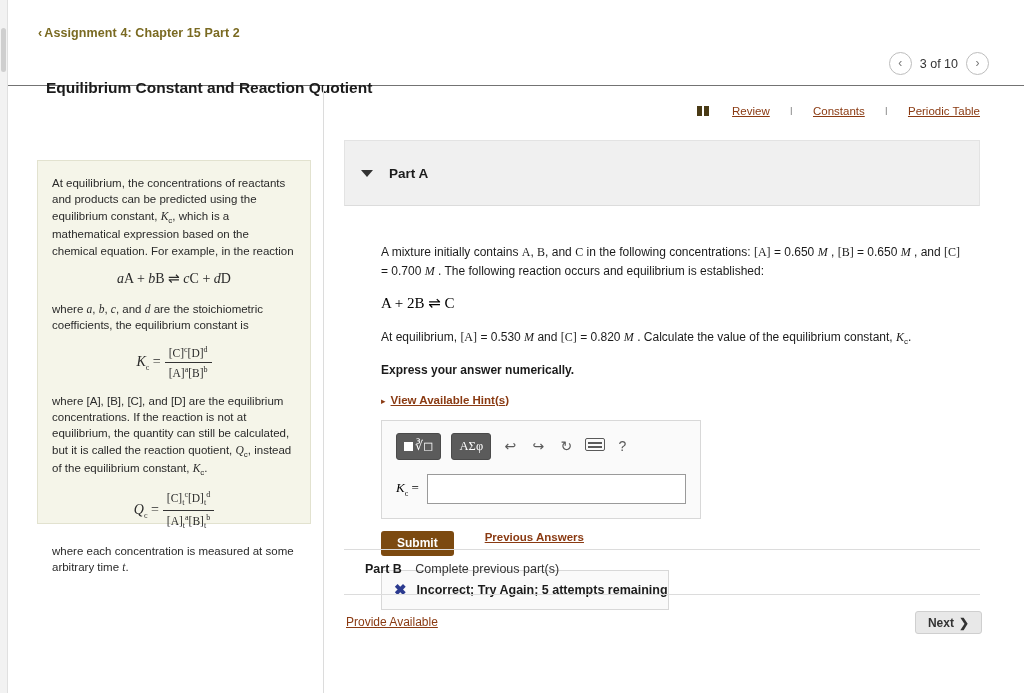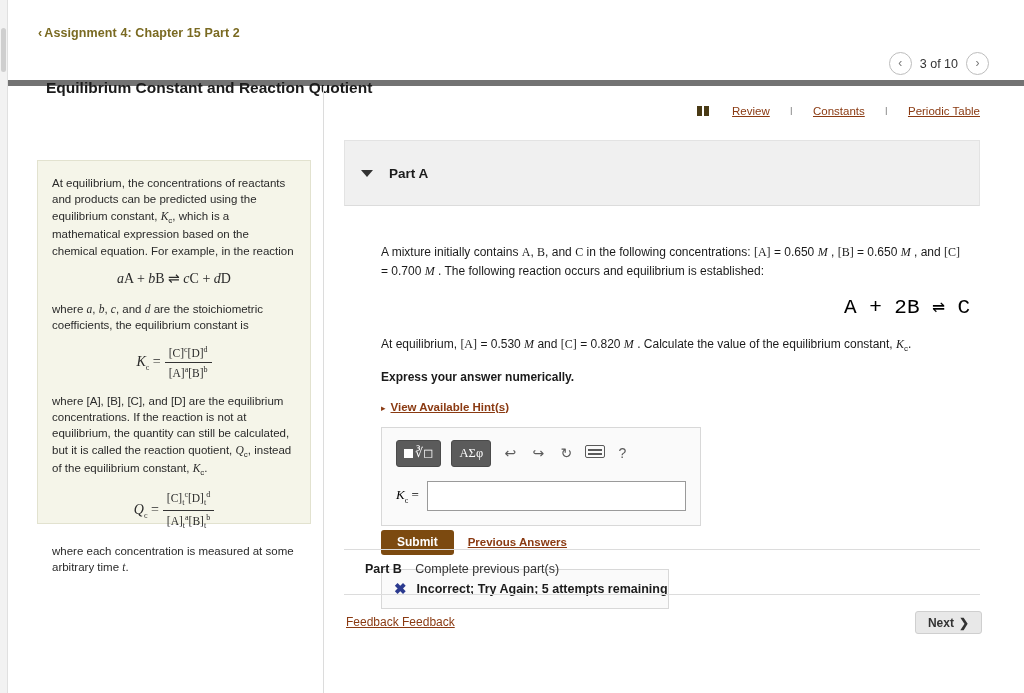--- a/index.html
+++ b/index.html
@@ -18,21 +18,21 @@
     background: #f2f2f2; border-right: 1px solid #e0e0e0;
   }
   .edge-thumb {
     position: absolute; left: 1px; top: 28px; width: 5px; height: 44px;
     background: #cfcfcf; border-radius: 3px;
   }
 
   
   .header {
     position: absolute; left: 8px; top: 0; width: 1016px; height: 86px;
-    background: #fff; border-bottom: 6px solid #737373;
+    background: #fff; border-bottom: 1px solid #737373;
   }
   .back-link {
     position: absolute; left: 30px; top: 26px;
     font-size: 12.5px; font-weight: bold; color: #7a6a22;
     text-decoration: none; letter-spacing: 0.1px;
   }
   .back-link .chev { font-weight: bold; margin-right: 2px; }
   .page-title {
     position: absolute; left: 38px; top: 55px;
     font-size: 15.5px; font-weight: bold; color: #1b1b1b; margin-top: 24px;
@@ -100,21 +100,21 @@
     display: flex; align-items: center; padding-left: 16px;
   }
   .tri {
     width: 0; height: 0; border-left: 6px solid transparent; border-right: 6px solid transparent;
     border-top: 7px solid #333; margin-right: 16px; cursor: pointer;
   }
   .partA-label { font-size: 13.5px; font-weight: bold; color: #1b1b1b; }
 
   .qbody { padding: 37px 10px 0 37px; width: 636px; }
   .qtext { font-size: 12px; color: #1b1b1b; line-height: 1.55; }
-  .rxn { text-align: right; font-family: Liberation Mono, monospace; font-size: 21px; margin: 14px 0 16px 0; }
+  .rxn { text-align: left; font-family: Liberation Serif, serif; font-size: 15px; margin: 14px 0 16px 0; }
   .bold { font-weight: bold; }
   .hint {
     margin-top: 14px; font-size: 11.5px; color: #8a3a12;
   }
   .hint .arrow { color: #8a3a12; font-size: 9px; margin-right: 5px; }
   .hint a { color: #8a3a12; text-decoration: underline; font-weight: bold; }
 
   
   .answer-box {
     margin-top: 14px; width: 320px; border: 1px solid #d8d8d8; background: #fafafa;
@@ -140,21 +140,21 @@
     content: ""; position: absolute; left: 2px; top: 3px; right: 2px; height: 1.5px;
     background: #5a5a5a; box-shadow: 0 4px 0 #5a5a5a;
   }
   .kcrow { display: flex; align-items: center; margin-top: 14px; }
   .kclabel { font-family: "Liberation Serif", serif; font-size: 13px; margin-right: 8px; }
   .ansinput {
     flex: 1; height: 30px; border: 1px solid #9a9a9a; background: #fff;
     font-size: 13px; padding: 0 6px; font-family: "Liberation Sans", sans-serif;
   }
 
-  .submit-row { display: flex; align-items: center; gap: 14px; margin-top: 4px; }
+  .submit-row { display: flex; gap: 31px; margin-top: 12px; }
   .submit-btn {
     background: #7c4a10; color: #fff; border: none; border-radius: 3px;
     height: 25px; padding: 0 16px; font-size: 12px; font-weight: bold; cursor: pointer;
   }
   .prev-ans { font-size: 11.5px; color: #8a3a12; text-decoration: underline; font-weight: bold; cursor: pointer; }
 
   .feedback {
     margin-top: 14px; width: 288px; height: 40px;
     border: 1px solid #d8d8d8; background: #fafafa;
     display: flex; align-items: center; padding-left: 12px; gap: 10px;
@@ -293,19 +293,19 @@
     </div>
   </div>
 
   <div class="hr"></div>
   <div class="partB">
     <span class="lbl">Part B</span>
     <span class="txt">Complete previous part(s)</span>
   </div>
   <div class="hr2"></div>
 
-  <a class="feedback-link" href="#">Feedback Feedback</a>
+  <a class="feedback-link" href="#">Provide Available</a>
   <button class="next-btn">
     <span>Next</span>
     <span>❯</span>
   </button>
 
 </div>
 
 </body></html>

